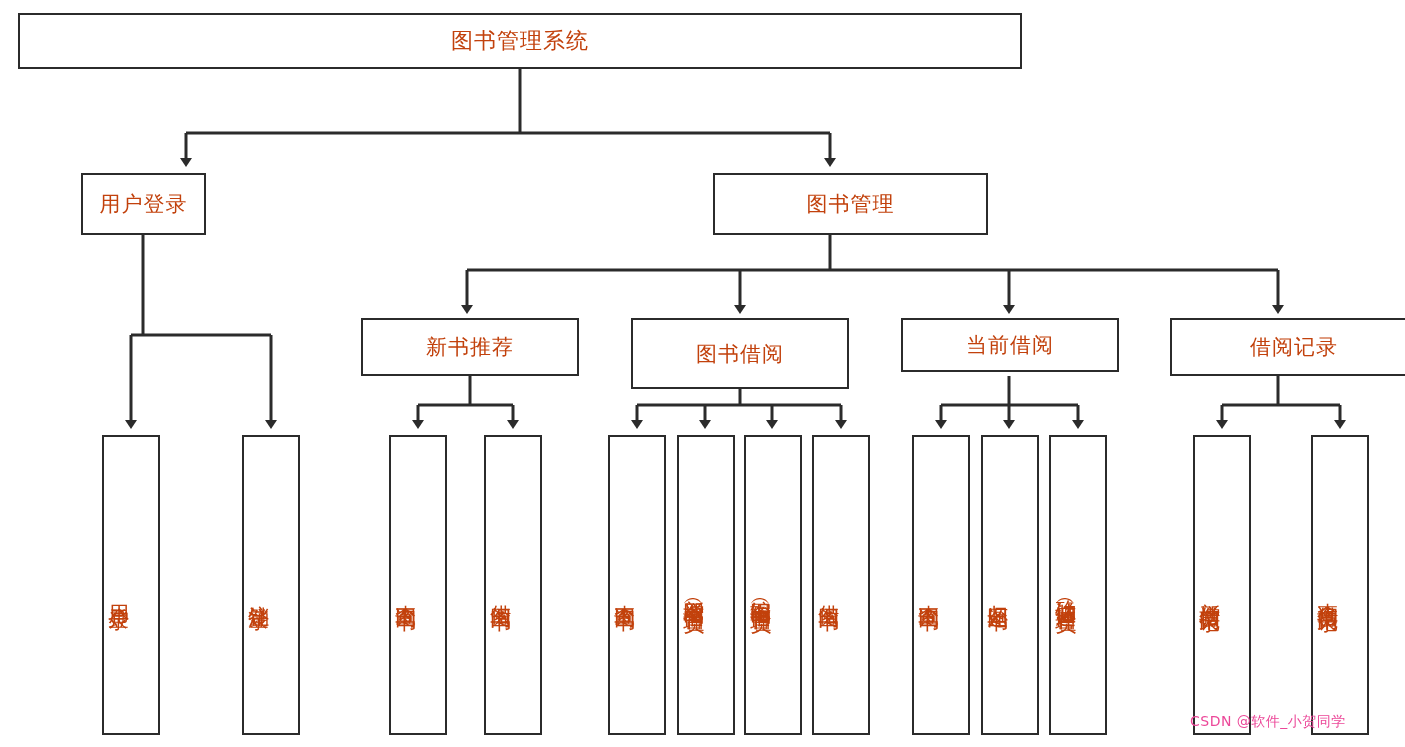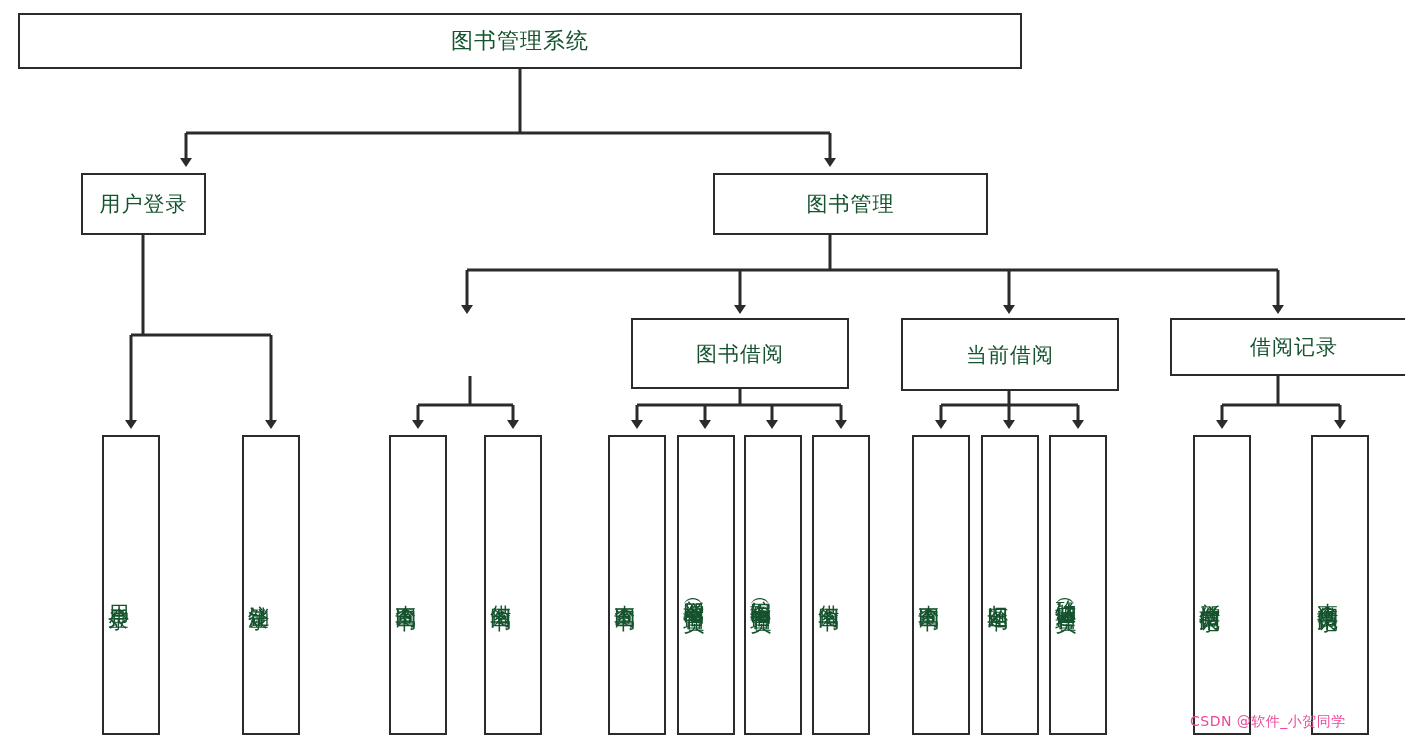--- a/index.html
+++ b/index.html
@@ -26,21 +26,21 @@
     pointer-events: none;
   }
   .node {
     position: absolute;
     box-sizing: border-box;
     border: 2px solid #2b2b2b;
     background: #ffffff;
     display: flex;
     align-items: center;
     justify-content: center;
-    color: #14532d;
+    color: #c2410c;
   }
   .node-h {
     font-size: 21px;
     letter-spacing: 1px;
     white-space: nowrap;
   }
   .node-root {
     font-size: 22px;
     letter-spacing: 1px;
   }
@@ -128,26 +128,29 @@
   </div>
 
   <div class="node node-h" style="left:81px; top:173px; width:125px; height:62px;">
     <span>用户登录</span>
   </div>
 
   <div class="node node-h" style="left:713px; top:173px; width:275px; height:62px;">
     <span>图书管理</span>
   </div>
 
+  <div class="node node-h" style="left:361px; top:318px; width:218px; height:58px;">
+    <span>新书推荐</span>
+  </div>
 
   <div class="node node-h" style="left:631px; top:318px; width:218px; height:71px;">
     <span>图书借阅</span>
   </div>
 
-  <div class="node node-h" style="left:901px; top:318px; width:218px; height:73px;">
+  <div class="node node-h" style="left:901px; top:318px; width:218px; height:54px;">
     <span>当前借阅</span>
   </div>
 
   <div class="node node-h" style="left:1170px; top:318px; width:248px; height:58px;">
     <span>借阅记录</span>
   </div>
 
   <div class="node node-v" style="left:102px; top:435px; width:58px; height:300px;">
     <span class="vtext">用户登录</span>
   </div>

